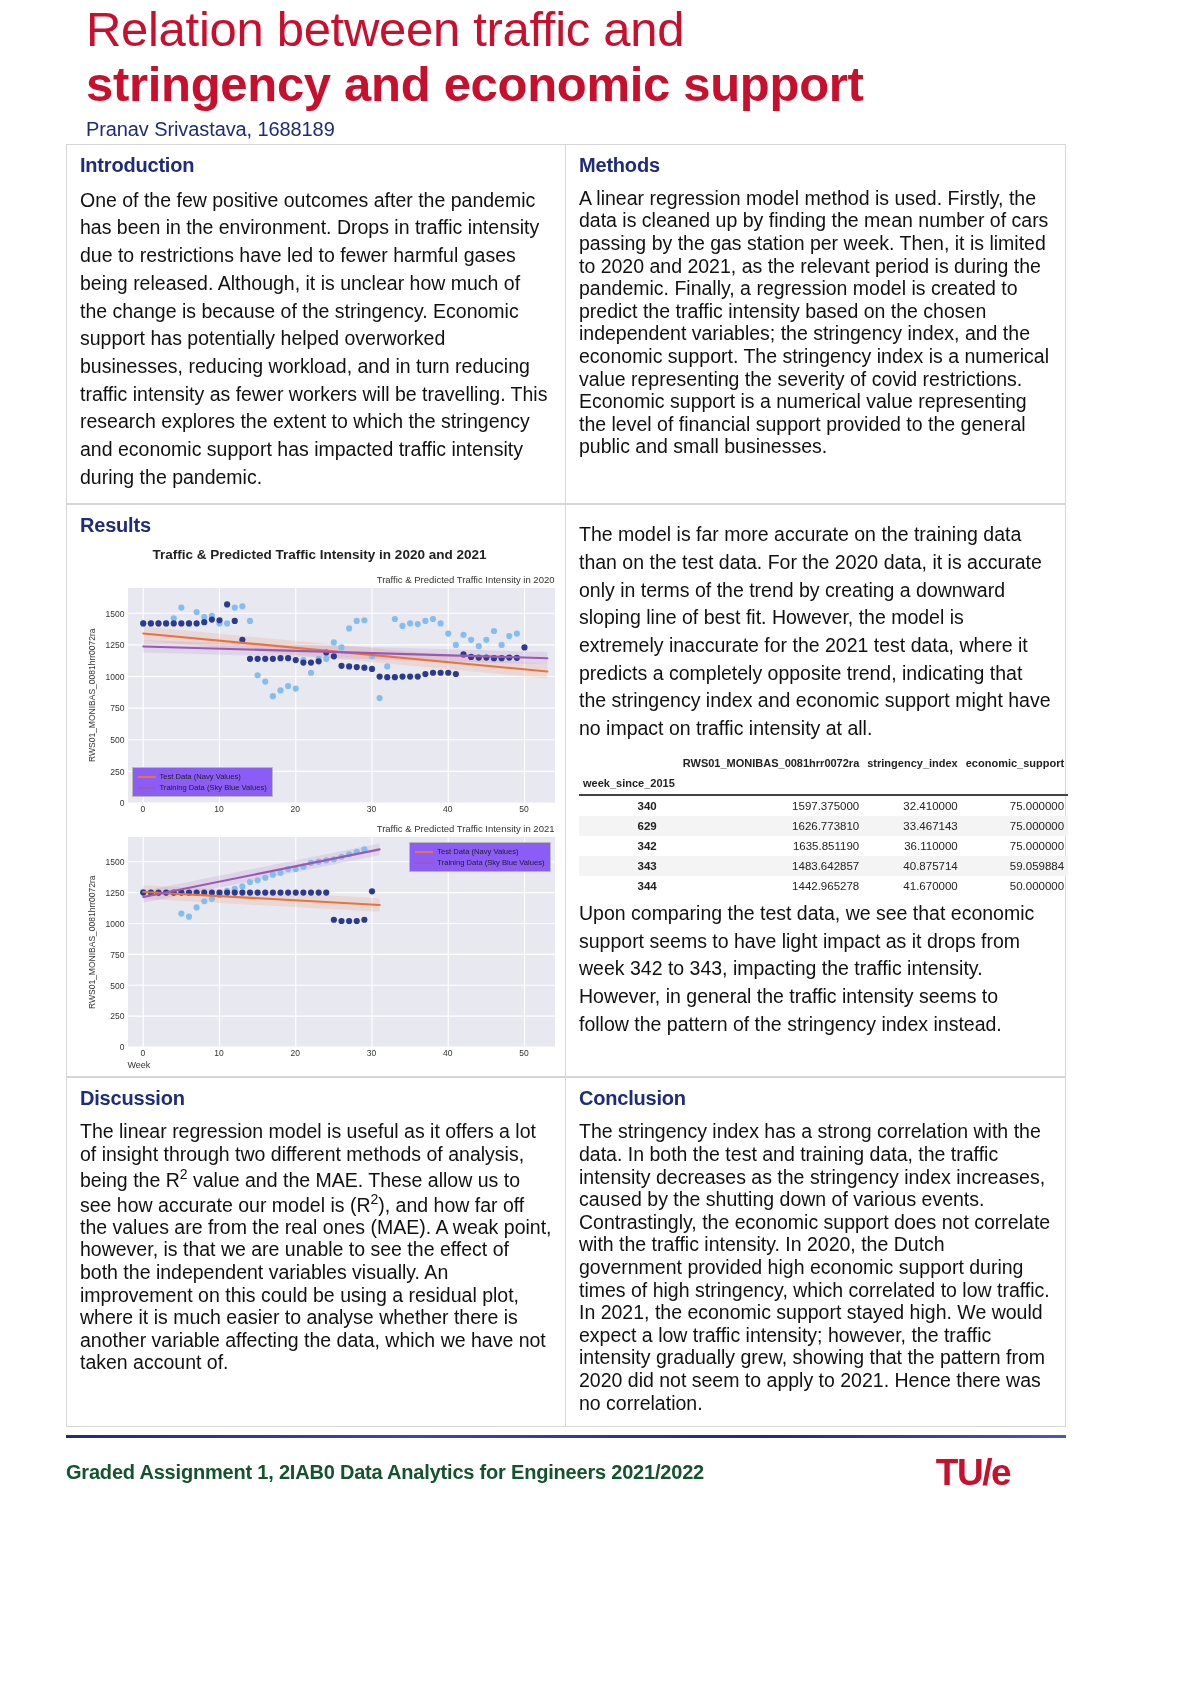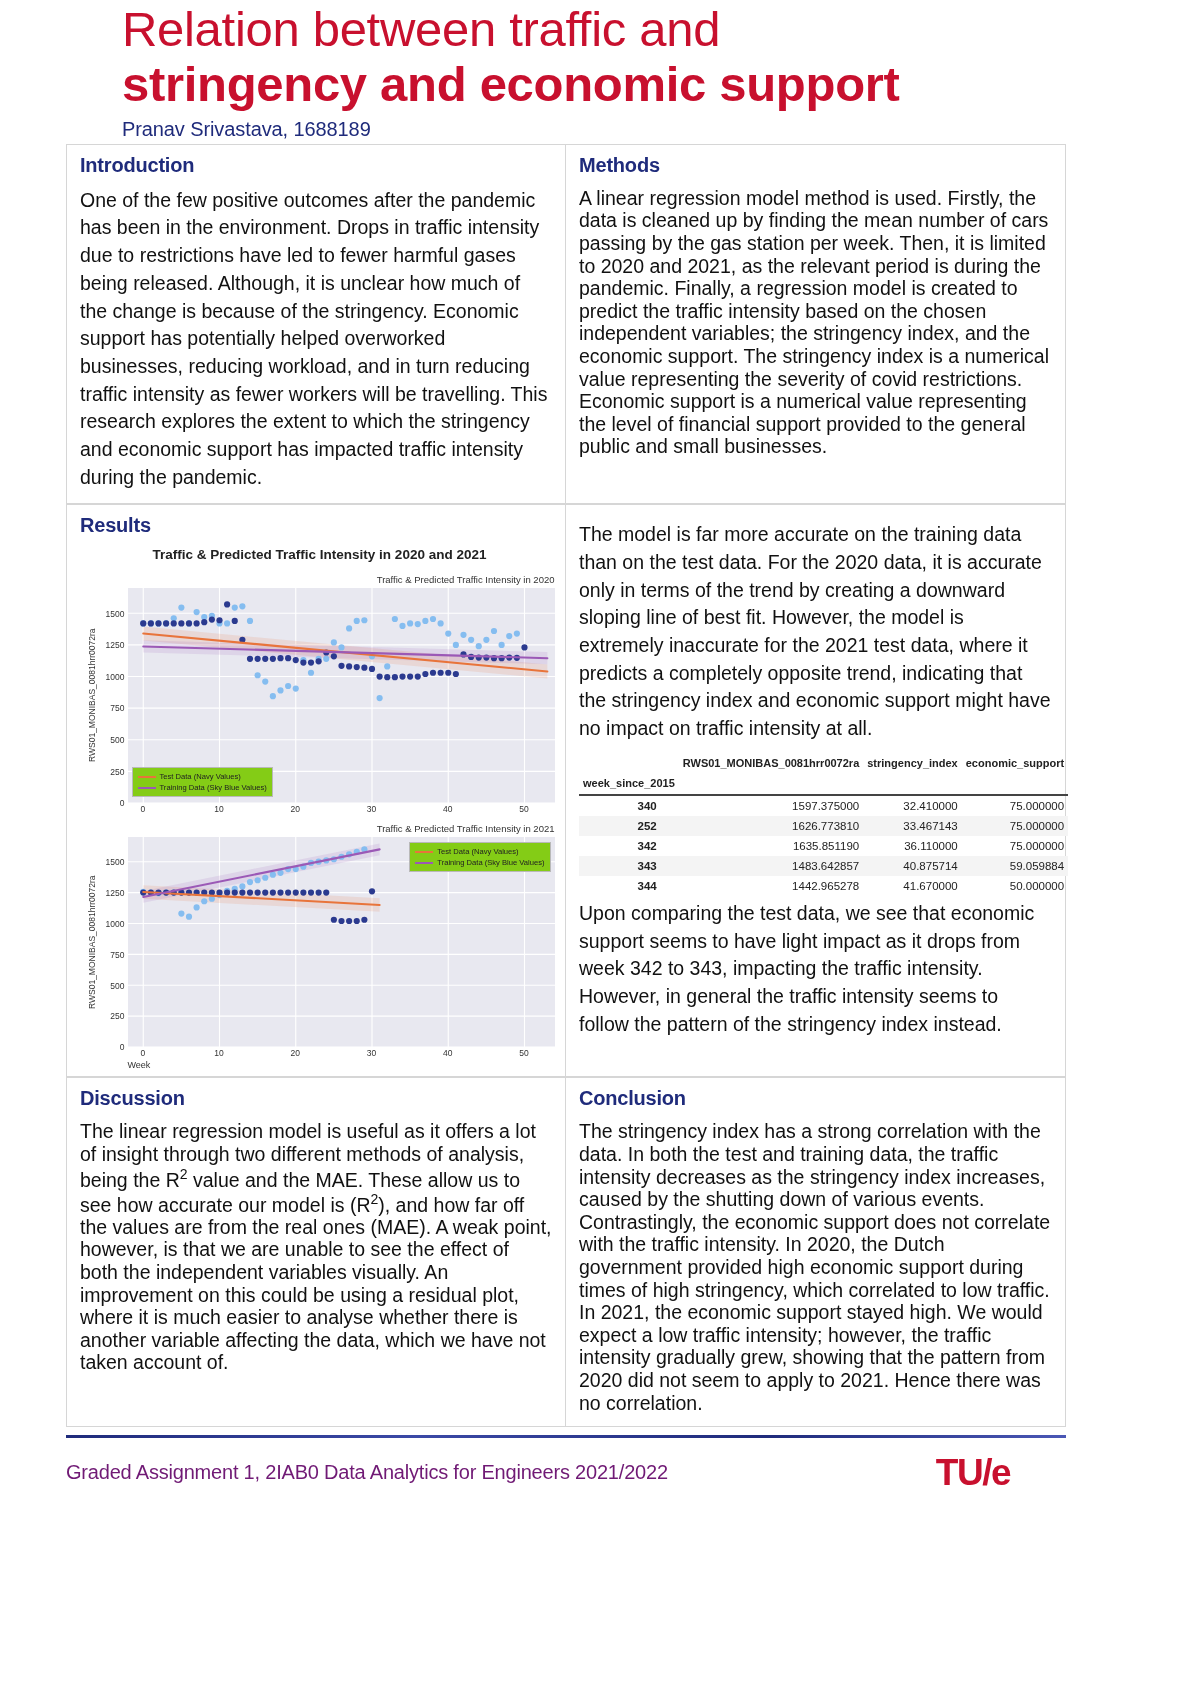--- a/index.html
+++ b/index.html
@@ -7,21 +7,21 @@
   body {
     width:1200px; height:1697px;
     background:#ffffff;
     font-family:"Liberation Sans", sans-serif;
     color:#111;
     overflow:hidden;
   }
   .poster { position:relative; width:1200px; height:1697px; }
 
   
-  .title-block { padding:0 0 0 86px;margin-left:36px; }
+  .title-block { padding:0 0 0 86px; }
   .poster-title {
     color:#C8102E;
     font-size:49px;
     line-height:1.12;
     font-weight:400;
     margin:0;
     padding-top:2px;
     letter-spacing:-0.3px;
   }
   .poster-title .l2 { display:block;font-weight:bold; }
@@ -109,21 +109,21 @@
   .xtick-row { position:relative; height:14px; margin-left:43px; }
   .xtick {
     position:absolute; top:1px;
     font-size:8.5px; color:#333;
     transform:translateX(-50%);
   }
   .xlab { text-align:left; font-size:9px; color:#333; margin-left:43px; margin-top:-1px; }
 
   .legend-box {
     position:absolute;
-    background:#84cc16;
+    background:#8b5cf6;
     border:1px solid #b9b9b9;
     padding:3px 5px;
     font-size:7.6px;
     color:#222;
     line-height:1.45;
   }
   .legend-row { display:flex; align-items:center; white-space:nowrap; }
   .legend-swatch { width:18px; height:2px; margin-right:4px; flex:none; }
 
   
@@ -148,22 +148,22 @@
     width:1000px; height:3px;
     background:linear-gradient(90deg,#1F2B7B 0%,#3b49a6 35%,#1F2B7B 70%,#4a57b5 100%);
   }
   .footer {
     margin:0 0 0 66px;
     width:1010px;
     display:flex; align-items:center; justify-content:space-between;
     padding-top:16px;
   }
   .footer-text {
-    color:#701a75;
-    font-weight:normal;
+    color:#14532d;
+    font-weight:bold;
     font-size:20px;
     letter-spacing:-0.2px;
   }
   .tue-logo {
     color:#C8102E;
     font-weight:bold;
     font-size:37px;
     line-height:1;
     letter-spacing:-1.5px;
     margin-right:66px;
@@ -500,21 +500,21 @@
             </tr>
           </thead>
           <tbody id="df-body">
               <tr>
                 <td class="idx">340</td>
                 <td>1597.375000</td>
                 <td>32.410000</td>
                 <td>75.000000</td>
               </tr>
               <tr class="alt">
-                <td class="idx">252</td>
+                <td class="idx">629</td>
                 <td>1626.773810</td>
                 <td>33.467143</td>
                 <td>75.000000</td>
               </tr>
               <tr>
                 <td class="idx">342</td>
                 <td>1635.851190</td>
                 <td>36.110000</td>
                 <td>75.000000</td>
               </tr>

